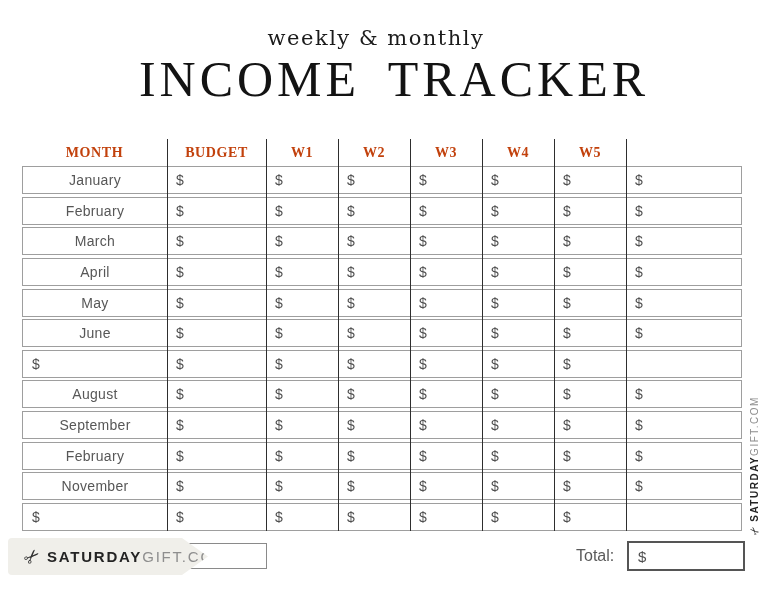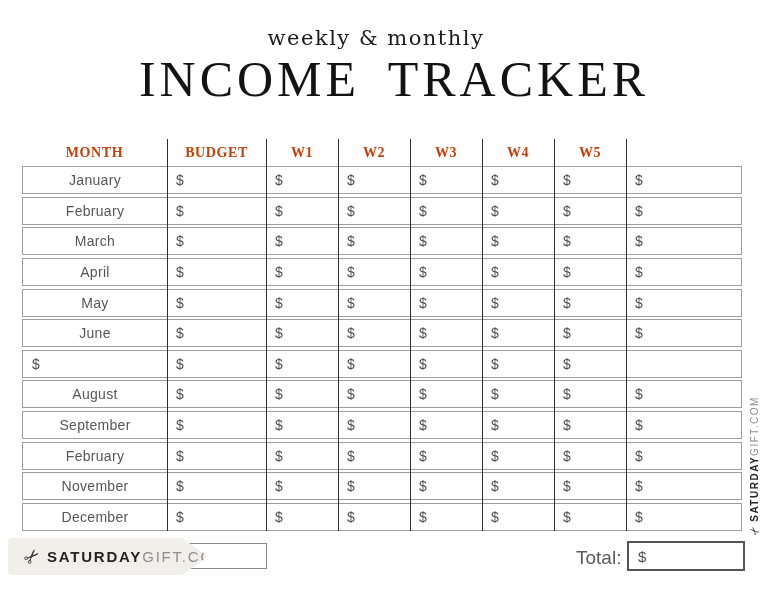--- a/index.html
+++ b/index.html
@@ -34,21 +34,21 @@
   .ribbon{position:absolute;left:8px;top:538px;width:200px;height:37px;background:#f0efea;
           clip-path:polygon(0 0,87% 0,100% 50%,87% 100%,0 100%);
           display:flex;align-items:center;padding-left:16px;box-sizing:border-box;
           border-radius:4px;}
   .scissors{display:inline-block;transform:rotate(-45deg);font-size:19px;color:#2f2f2f;
             margin-right:7px;line-height:1;}
   .brand{font-size:15px;letter-spacing:1.8px;white-space:nowrap;}
   .brand .b{font-weight:700;color:#242424;}
   .brand .l{font-weight:400;color:#8e8e8e;}
 
-  .total-label{position:absolute;left:576px;top:547px;font-size:19px;color:#5a5a5a;}
+  .total-label{position:absolute;left:576px;top:547px;font-size:16px;color:#5a5a5a;}
   .total-box{position:absolute;left:627px;top:541px;width:118px;height:30px;
              border:2px solid #555;box-sizing:border-box;display:flex;align-items:center;
              padding-left:9px;font-size:15px;color:#4f4f4f;background:#fff;}
 
   
   .side-logo{position:absolute;left:762px;top:519px;width:122px;height:16px;
              transform:rotate(-90deg);transform-origin:0 100%;
              display:flex;align-items:center;white-space:nowrap;}
   .side-logo .scissors{font-size:11px;margin-right:4px;}
   .side-logo .brand{font-size:10px;letter-spacing:1.5px;}
@@ -175,21 +175,20 @@
           <div class="cell month-cell">November</div>
           <div class="cell dollar-cell">$</div>
           <div class="cell dollar-cell">$</div>
           <div class="cell dollar-cell">$</div>
           <div class="cell dollar-cell">$</div>
           <div class="cell dollar-cell">$</div>
           <div class="cell dollar-cell">$</div>
           <div class="cell dollar-cell">$</div>
         </div>
         <div class="row">
-          <div class="cell month-cell">December</div>
           <div class="cell dollar-cell">$</div>
           <div class="cell dollar-cell">$</div>
           <div class="cell dollar-cell">$</div>
           <div class="cell dollar-cell">$</div>
           <div class="cell dollar-cell">$</div>
           <div class="cell dollar-cell">$</div>
           <div class="cell dollar-cell">$</div>
         </div>
       </div>
     <div id="vlines">

